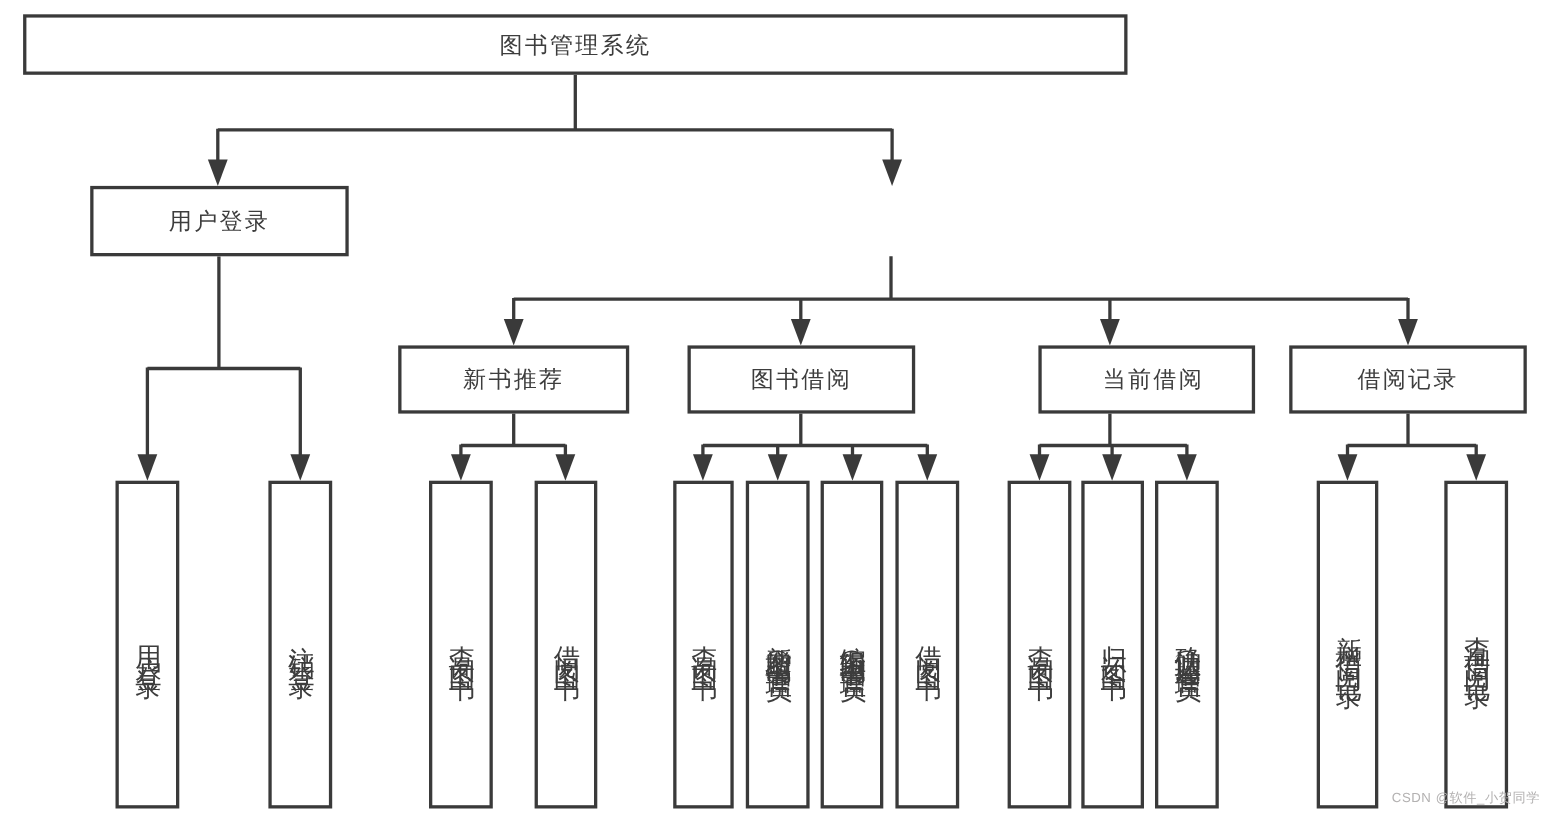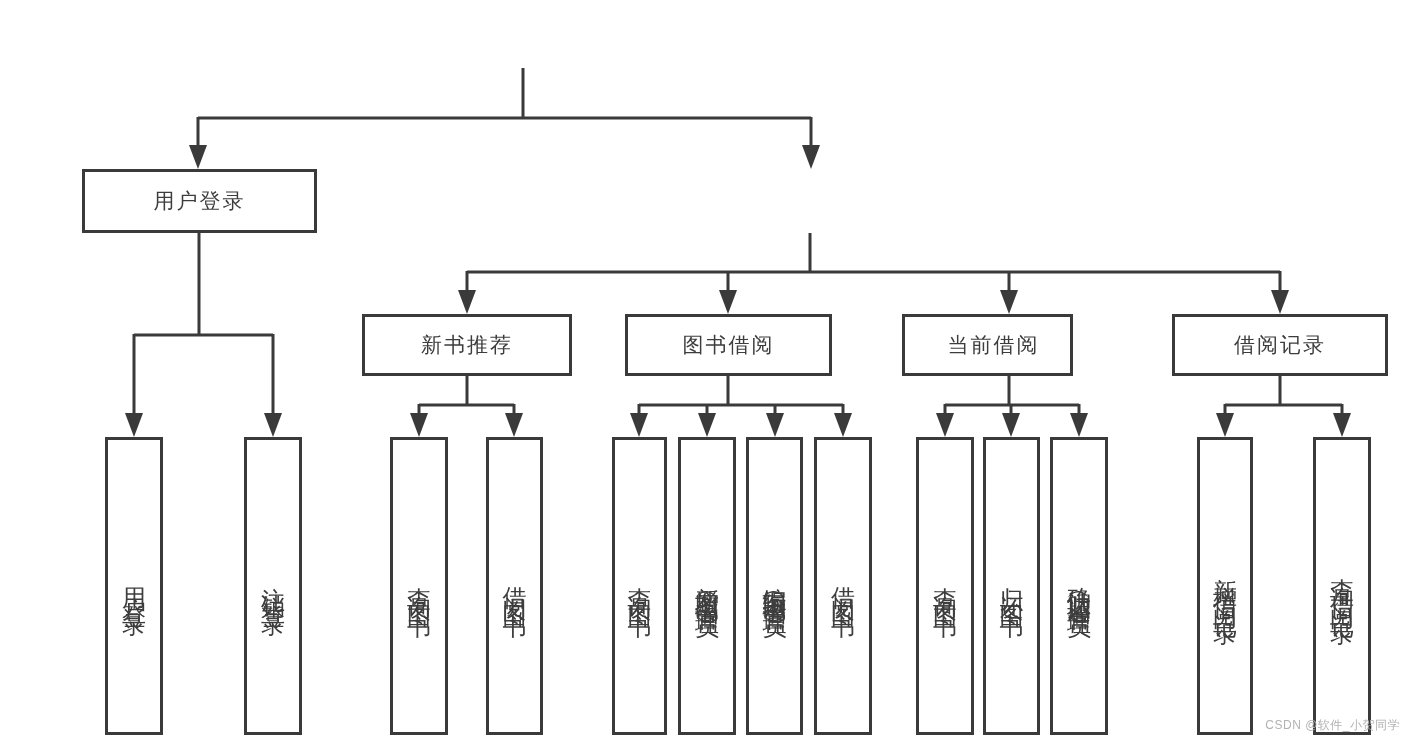--- a/index.html
+++ b/index.html
@@ -83,32 +83,35 @@
     <path d="M1009 374 V405 M945 405 H1079 M945 404 V415 M1011 404 V415 M1079 404 V415"></path>
     <polygon points="936,413 954,413 945,437"></polygon>
     <polygon points="1002,413 1020,413 1011,437"></polygon>
     <polygon points="1070,413 1088,413 1079,437"></polygon>
 
     <path d="M1280 374 V405 M1225 405 H1342 M1225 404 V415 M1342 404 V415"></path>
     <polygon points="1216,413 1234,413 1225,437"></polygon>
     <polygon points="1333,413 1351,413 1342,437"></polygon>
   </svg>
 
+  <div class="box" style="left:21px;top:13px;width:1004px;height:55px;">
+    <span class="hlabel">图书管理系统</span>
+  </div>
 
   <div class="box" style="left:82px;top:169px;width:235px;height:64px;">
     <span class="hlabel">用户登录</span>
   </div>
 
   <div class="box" style="left:362px;top:314px;width:210px;height:62px;">
     <span class="hlabel">新书推荐</span>
   </div>
   <div class="box" style="left:625px;top:314px;width:207px;height:62px;">
     <span class="hlabel">图书借阅</span>
   </div>
-  <div class="box" style="left:902px;top:314px;width:171px;height:62px;padding-left:12px;">
+  <div class="box" style="left:944px;top:314px;width:197px;height:62px;padding-left:12px;">
     <span class="hlabel">当前借阅</span>
   </div>
   <div class="box" style="left:1172px;top:314px;width:216px;height:62px;">
     <span class="hlabel">借阅记录</span>
   </div>
 
   <div class="box" style="left:105px;top:437px;width:58px;height:298px;">
     <span class="leaf-text">用户登录</span>
   </div>
   <div class="box" style="left:244px;top:437px;width:58px;height:298px;">

